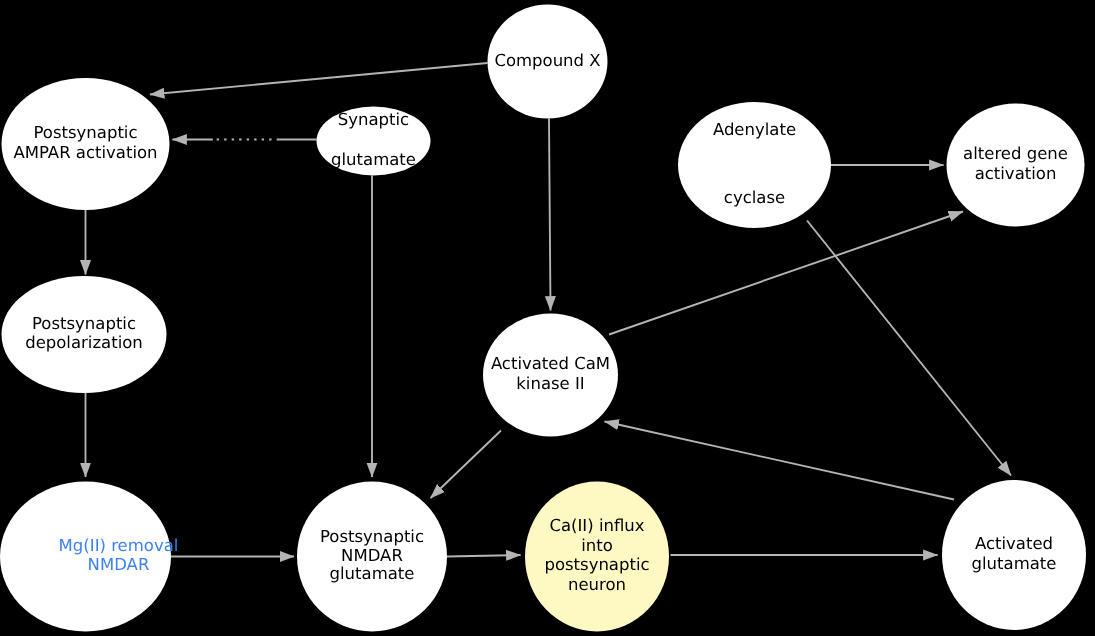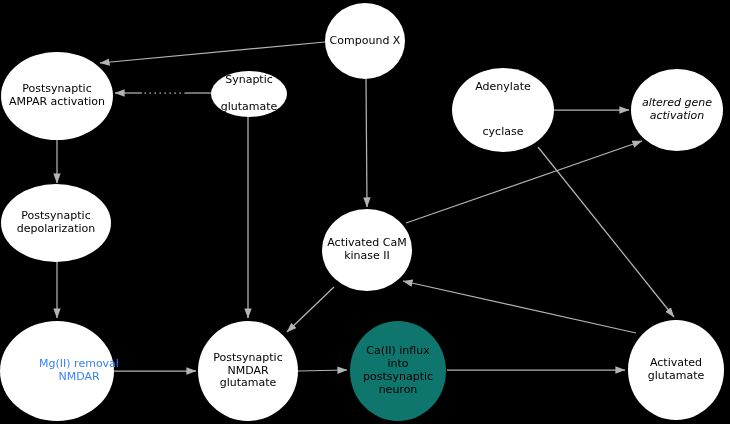--- a/index.html
+++ b/index.html
@@ -73,42 +73,42 @@
       <span>AMPAR activation</span>
     </div>
     <div class="node" style="left: 211px; top: 71px; width: 76px; height: 46px; background: rgb(255, 255, 255); color: rgb(0, 0, 0); gap: 14px;">
       <span>Synaptic</span>
       <span>glutamate</span>
     </div>
     <div class="node" style="left: 452px; top: 68px; width: 102px; height: 84px; background: rgb(255, 255, 255); color: rgb(0, 0, 0); gap: 32px;">
       <span>Adenylate</span>
       <span>cyclase</span>
     </div>
-    <div class="node" style="left: 631px; top: 69px; width: 92px; height: 82px; background: rgb(255, 255, 255); color: rgb(0, 0, 0); font-style: italic;">
+    <div class="node" style="left: 631px; top: 69px; width: 92px; height: 82px; background: rgb(255, 255, 255); color: rgb(0, 0, 0);">
       <span>altered gene</span>
       <span>activation</span>
     </div>
     <div class="node" style="left: 1px; top: 184px; width: 110px; height: 78px; background: rgb(255, 255, 255); color: rgb(0, 0, 0);">
       <span>Postsynaptic</span>
       <span>depolarization</span>
     </div>
     <div class="node" style="left: 322px; top: 209px; width: 90px; height: 82px; background: rgb(255, 255, 255); color: rgb(0, 0, 0);">
       <span>Activated CaM</span>
       <span>kinase II</span>
     </div>
     <div class="node" style="left: 0px; top: 321px; width: 114px; height: 100px; background: rgb(255, 255, 255); color: #3b82f6; padding-left: 44px;">
       <span>Mg(II) removal</span>
       <span>NMDAR</span>
     </div>
     <div class="node" style="left: 198px; top: 321px; width: 100px; height: 100px; background: rgb(255, 255, 255); color: rgb(0, 0, 0);">
       <span>Postsynaptic</span>
       <span>NMDAR</span>
       <span>glutamate</span>
     </div>
-    <div class="node" style="left: 350px; top: 321px; width: 96px; height: 100px; background: #0f766e; color: rgb(0, 0, 0);">
+    <div class="node" style="left: 350px; top: 321px; width: 96px; height: 100px; background: #fef9c3; color: rgb(0, 0, 0);">
       <span>Ca(II) influx</span>
       <span>into</span>
       <span>postsynaptic</span>
       <span>neuron</span>
     </div>
     <div class="node" style="left: 628px; top: 320px; width: 96px; height: 100px; background: rgb(255, 255, 255); color: rgb(0, 0, 0);">
       <span>Activated</span>
       <span>glutamate</span>
     </div>
   </div>

